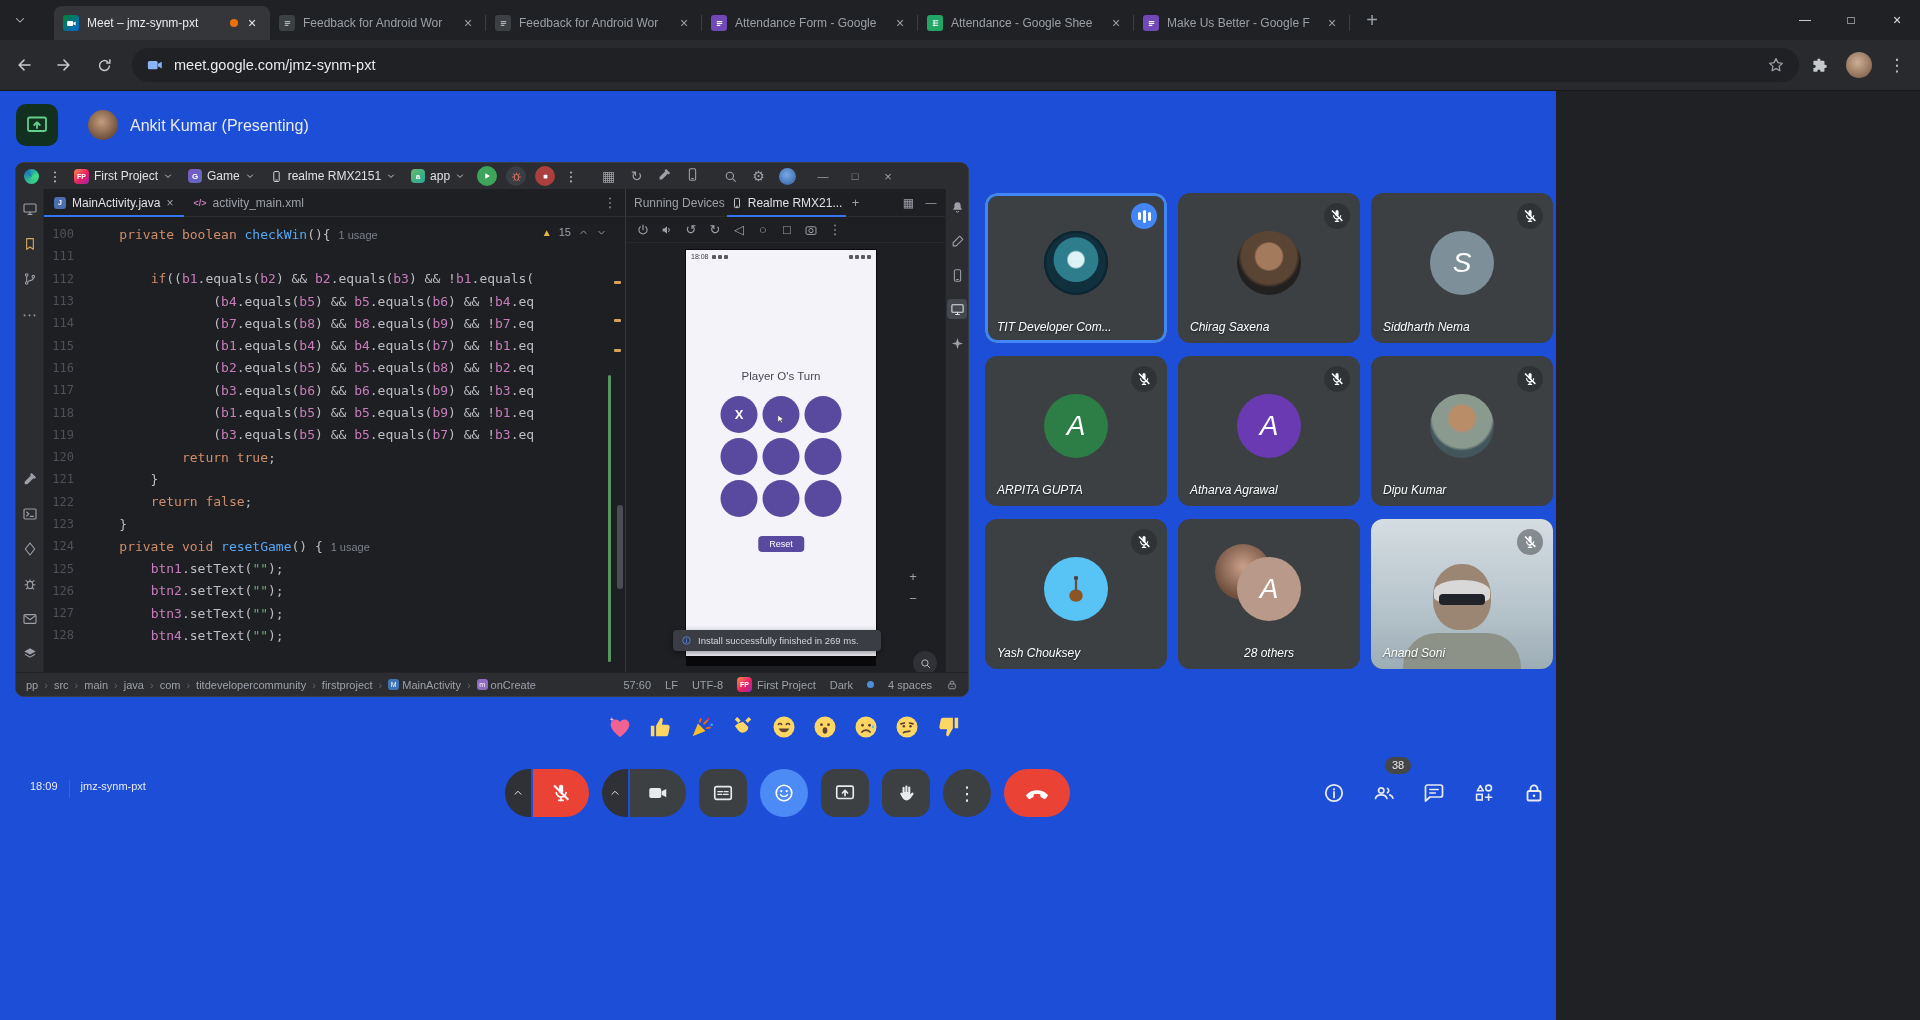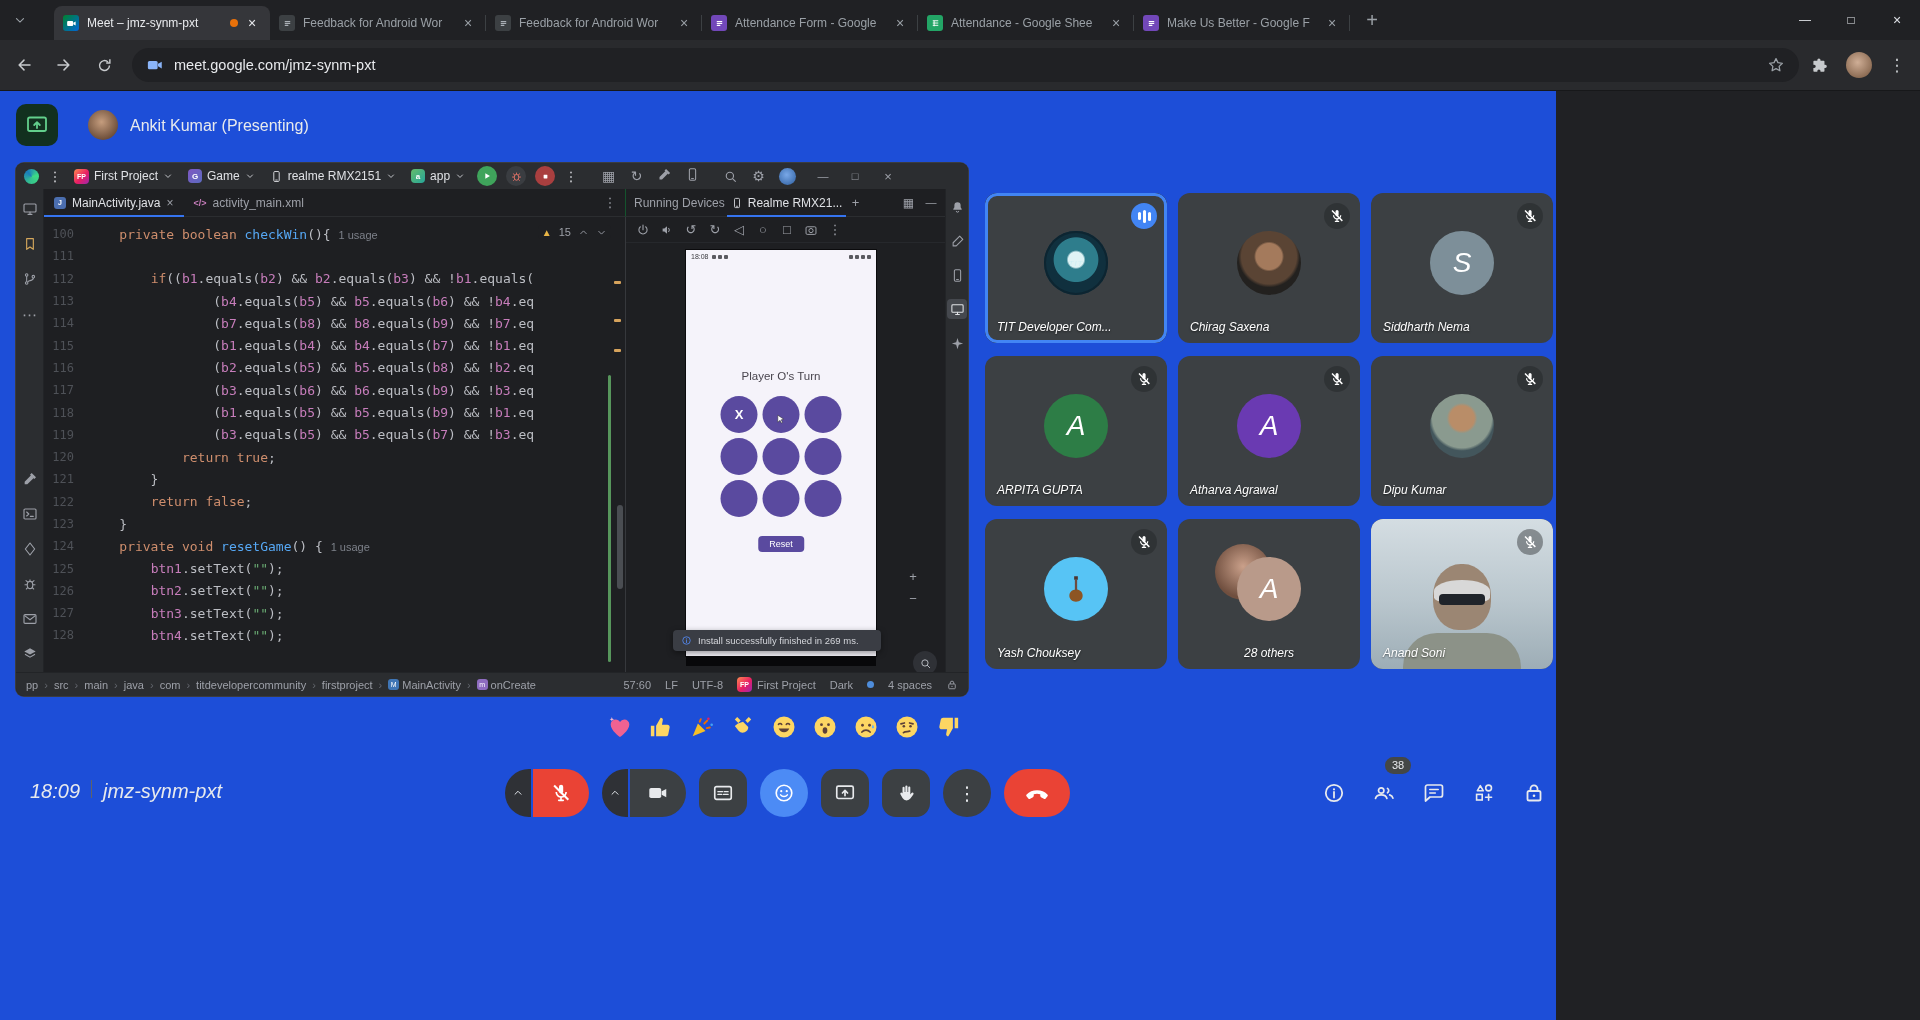--- a/index.html
+++ b/index.html
@@ -192,21 +192,21 @@
     border-radius:50% 50% 20% 20%; background:#d8d8d8; }
   .vid-glass { position:absolute; left:50%; top:46%; transform:translateX(-50%); width:46px; height:11px;
     background:#20242a; border-radius:4px; }
   .vid-body { position:absolute; left:50%; bottom:0; transform:translateX(-50%); width:118px; height:36px;
     border-radius:34px 34px 0 0; background:#8c9288; }
 
   
   .reactions { position:absolute; left:606px; top:622px; display:flex; gap:13px; }
   .reaction { width:28px; height:28px; }
   .clockbox { position:absolute; left:30px; top:689px; display:flex; gap:11px;
-    color:#e8eaed; font-size:20px;font-style:italic; }
+    color:#e8eaed; font-size:11px; }
   .vbar { width:1px; height:18px; background:#5f6368; }
   .controls { position:absolute; left:505px; top:678px; display:flex; align-items:center; gap:13px; }
   .pill { display:flex; align-items:center; }
   .seg-chev { width:26px; height:48px; background:#2f3136; border-radius:24px 0 0 24px; color:#dfe3e8;
     display:flex; align-items:center; justify-content:center; }
   .seg-main { width:56px; height:48px; border-radius:0 24px 24px 0; margin-left:2px; display:flex;
     align-items:center; justify-content:center; }
   .seg-mic { background:#ea4335; color:#fff; }
   .seg-cam { background:#3c4043; color:#e8eaed; }
   .cbtn { width:48px; height:48px; border-radius:14px; background:#3c4043; color:#e8eaed;

